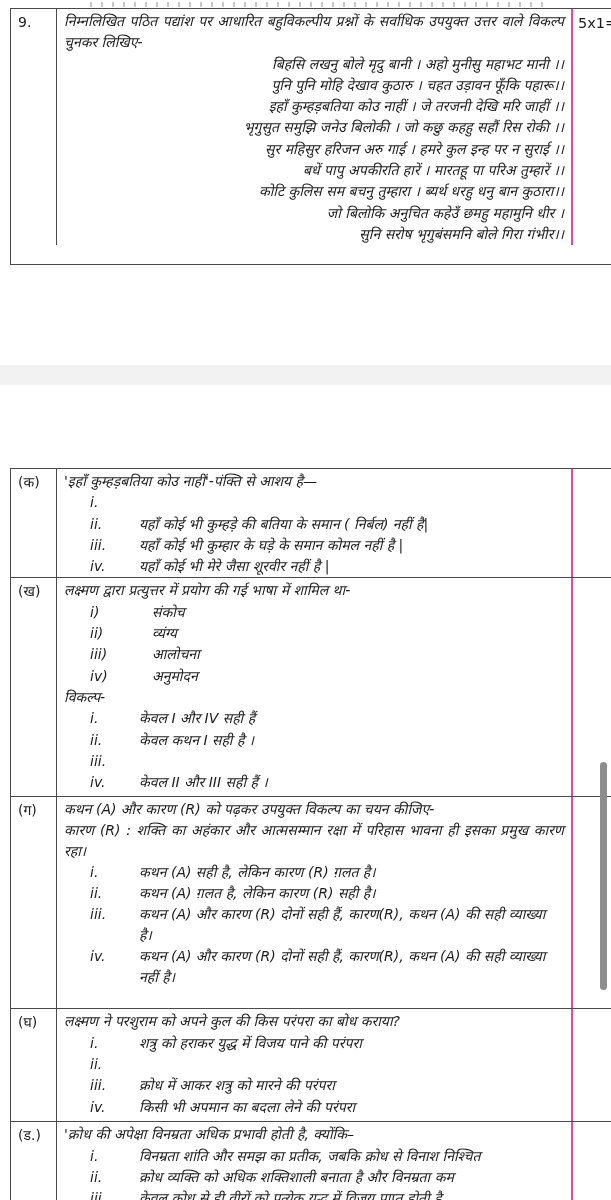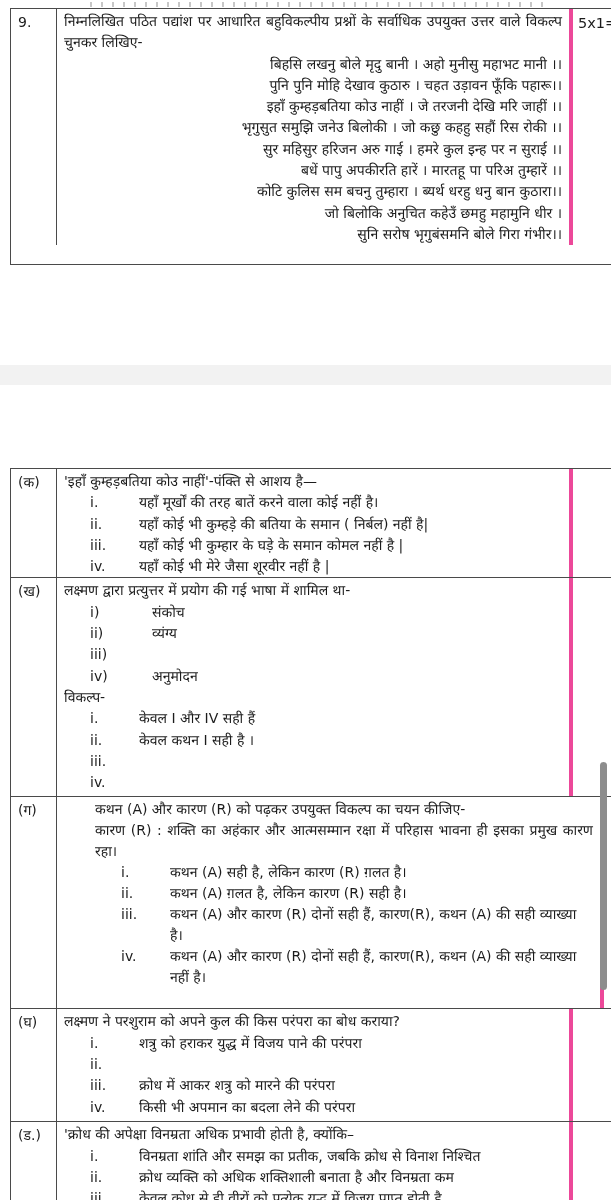--- a/index.html
+++ b/index.html
@@ -20,38 +20,39 @@
   }
   #q9-table{top:8px;height:257px;overflow:hidden;}
   #mcq-table{top:468px;}
   .t-row{display:flex;align-items:stretch;}
   .t-row + .t-row{border-top:1px solid #4a4a4a;}
   .cell-label{
     flex:0 0 46px;box-sizing:border-box;border-right:1px solid #4a4a4a;
     padding:3px 0 0 7px;
   }
   .cell-content{
-    flex:0 0 516px;box-sizing:border-box;border-right:4px solid #ec4899;
+    flex:0 0 516px;box-sizing:border-box;border-right:2px solid #ec4899;
     padding:2px 7px 0 7px;
+    font-style:italic;
   }
   .cell-marks{flex:1 1 auto;box-sizing:border-box;padding:4px 0 0 5px;}
   .marks-text{font-size:14.5px;white-space:nowrap;}
   .qtext{text-align:justify;}
   .poem{text-align:right;}
   .poem div{white-space:nowrap;}
   
   .opt{display:flex;padding-left:26px;}
   .opt-num{flex:0 0 49px;}
   .opt-num.wide{flex-basis:62px;}
   .opt-text{flex:1 1 auto;padding-right:4px;}
   
   .row-ka .cell-content,.row-ka .cell-label{min-height:106px;}
   .row-kha .cell-content,.row-kha .cell-label{min-height:218px;}
   .row-ga .cell-content,.row-ga .cell-label{min-height:211px;}
-  .row-ga .cell-content{line-height:21px;margin-left:31px;}
+  .row-ga .cell-content{line-height:21px;}
   .row-gha .cell-content,.row-gha .cell-label{min-height:112px;}
   .row-nga .cell-content,.row-nga .cell-label{min-height:200px;}
   
   .gray-band{position:absolute;top:365px;left:0;width:611px;height:20px;background:#f2f2f2;}
   
   .scroll-thumb{
     position:absolute;left:600px;top:762px;width:7px;height:228px;
     background:#8d8d8d;border-radius:4px;
   }
 </style>
@@ -92,21 +93,20 @@
   <div id="mcq-table" class="doc-table">
 
     <div class="t-row row-ka">
       <div class="cell-label">
         <span>(क)</span>
       </div>
       <div class="cell-content">
         <div class="qtext">'इहाँ कुम्हड़बतिया कोउ नाहीं'-पंक्ति से आशय है—</div>
         <div class="opt">
           <span class="opt-num">i.</span>
-          <span class="opt-text">यहाँ मूर्खों की तरह बातें करने वाला कोई नहीं है।</span>
         </div>
         <div class="opt">
           <span class="opt-num">ii.</span>
           <span class="opt-text">यहाँ कोई भी कुम्हड़े की बतिया के समान ( निर्बल) नहीं है|</span>
         </div>
         <div class="opt">
           <span class="opt-num">iii.</span>
           <span class="opt-text">यहाँ कोई भी कुम्हार के घड़े के समान कोमल नहीं है |</span>
         </div>
         <div class="opt">
@@ -126,39 +126,41 @@
         <div class="opt">
           <span class="opt-num wide">i)</span>
           <span class="opt-text">संकोच</span>
         </div>
         <div class="opt">
           <span class="opt-num wide">ii)</span>
           <span class="opt-text">व्यंग्य</span>
         </div>
         <div class="opt">
           <span class="opt-num wide">iii)</span>
+          <span class="opt-text">आलोचना</span>
         </div>
         <div class="opt">
           <span class="opt-num wide">iv)</span>
           <span class="opt-text">अनुमोदन</span>
         </div>
         <div>विकल्प-</div>
         <div class="opt">
           <span class="opt-num">i.</span>
           <span class="opt-text">केवल I और IV सही हैं</span>
         </div>
         <div class="opt">
           <span class="opt-num">ii.</span>
           <span class="opt-text">केवल कथन I सही है ।</span>
         </div>
         <div class="opt">
           <span class="opt-num">iii.</span>
         </div>
         <div class="opt">
           <span class="opt-num">iv.</span>
+          <span class="opt-text">केवल II    और III सही हैं ।</span>
         </div>
       </div>
       <div class="cell-marks"></div>
     </div>
 
     <div class="t-row row-ga">
       <div class="cell-label">
         <span>(ग)</span>
       </div>
       <div class="cell-content">

